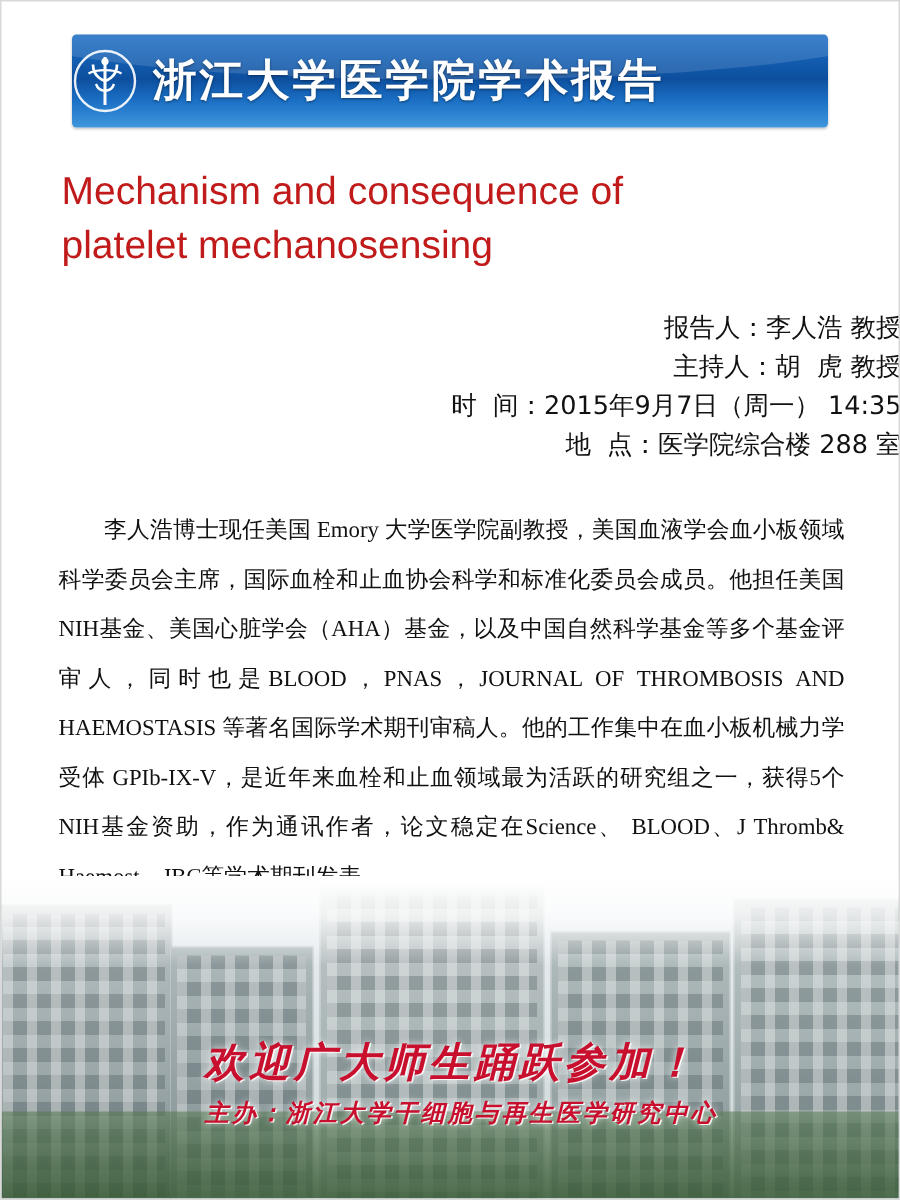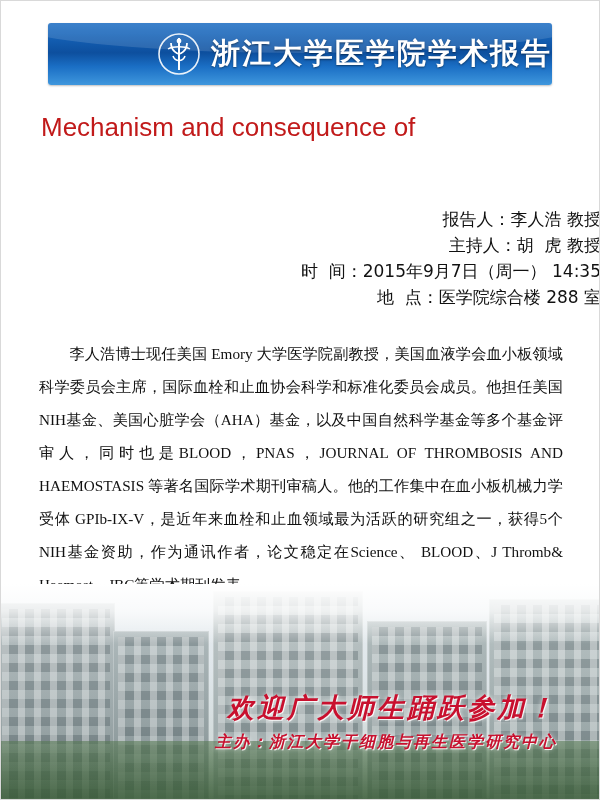--- a/index.html
+++ b/index.html
@@ -44,21 +44,21 @@
     width: 120%;
     height: 70px;
     background: rgba(255,255,255,.13);
     border-radius: 0 0 60% 60%;
   }
   .banner-inner {
     position: absolute;
     inset: 0;
     display: flex;
     align-items: center;
-    justify-content: flex-end;
+    justify-content: flex-start;
     gap: 10px;
   }
   .banner-logo {
     width: 44px;
     height: 44px;
     flex: 0 0 auto;
   }
   .banner-title {
     color: #ffffff;
     font-family: "DejaVu Sans", sans-serif;
@@ -157,22 +157,22 @@
     left: 0; right: 0; top: 0;
     height: 60px;
     background: linear-gradient(180deg,#ffffff 0%, rgba(255,255,255,.75) 45%, rgba(255,255,255,0) 100%);
   }
 
   
   .footer {
     position: absolute;
     left: 0;
     bottom: 46px;
-    width: 556px;
-    text-align: right;
+    width: 600px;
+    text-align: center;
   }
   .welcome {
     color: #c8102e;
     font-family: "DejaVu Sans", sans-serif;
     font-size: 27px;
     font-weight: bold;
     letter-spacing: 3px;
     font-style: italic;
     text-shadow: 1px 1px 0 rgba(255,255,255,.85), 0 0 5px rgba(255,255,255,.9);
   }
@@ -204,20 +204,21 @@
           <circle cx="22" cy="9" r="2.4" fill="#ffffff"></circle>
           <path d="M11 17 C16 14 28 14 33 17" stroke="#ffffff" stroke-width="1.4" fill="none"></path>
         </svg>
       </span>
       <span class="banner-title">浙江大学医学院学术报告</span>
     </div>
   </div>
 
   <div class="en-title">
     <div>Mechanism and consequence of</div>
+    <div>platelet mechanosensing</div>
   </div>
 
   <div class="info">
     <div>报告人：李人浩 教授</div>
     <div>主持人：胡  虎 教授</div>
     <div>时  间：2015年9月7日（周一） 14:35</div>
     <div>地  点：医学院综合楼 288 室</div>
   </div>
 
   <div class="body-text">李人浩博士现任美国 Emory 大学医学院副教授，美国血液学会血小板领域科学委员会主席，国际血栓和止血协会科学和标准化委员会成员。他担任美国NIH基金、美国心脏学会（AHA）基金，以及中国自然科学基金等多个基金评审人，同时也是BLOOD，PNAS，JOURNAL OF THROMBOSIS AND HAEMOSTASIS 等著名国际学术期刊审稿人。他的工作集中在血小板机械力学受体 GPIb-IX-V，是近年来血栓和止血领域最为活跃的研究组之一，获得5个NIH基金资助，作为通讯作者，论文稳定在Science、 BLOOD、J Thromb&amp; Haemost，JBC等学术期刊发表。</div>

